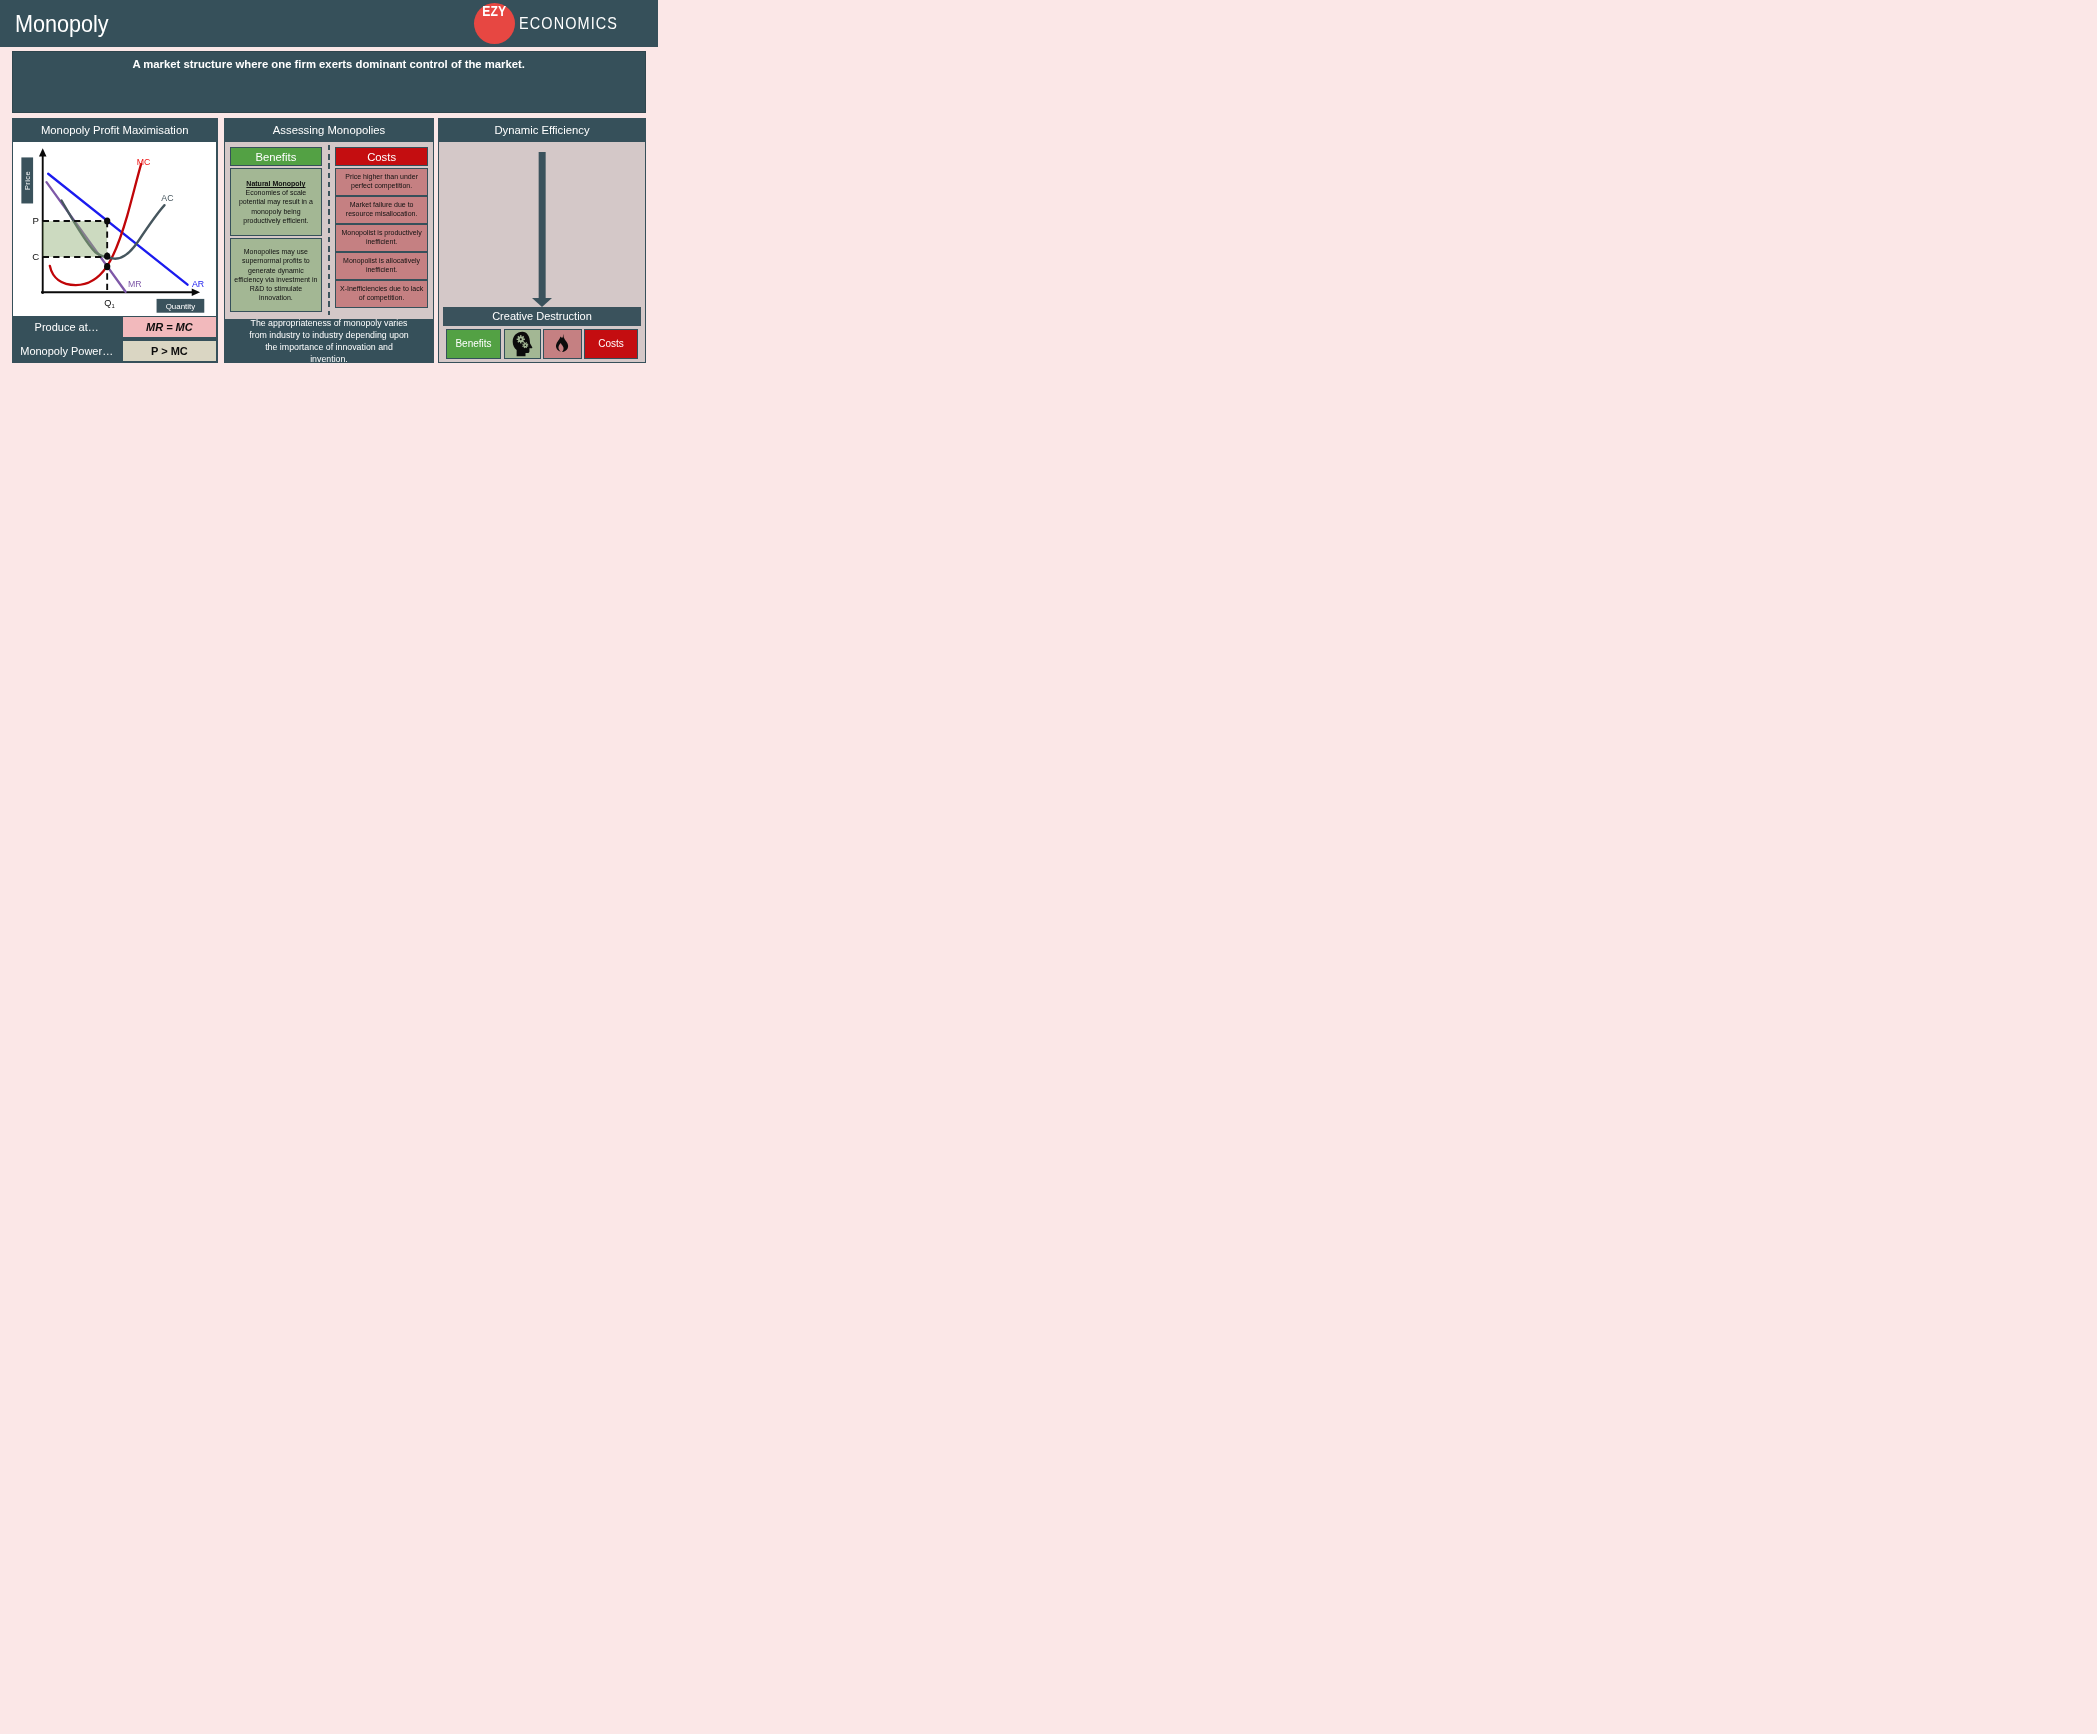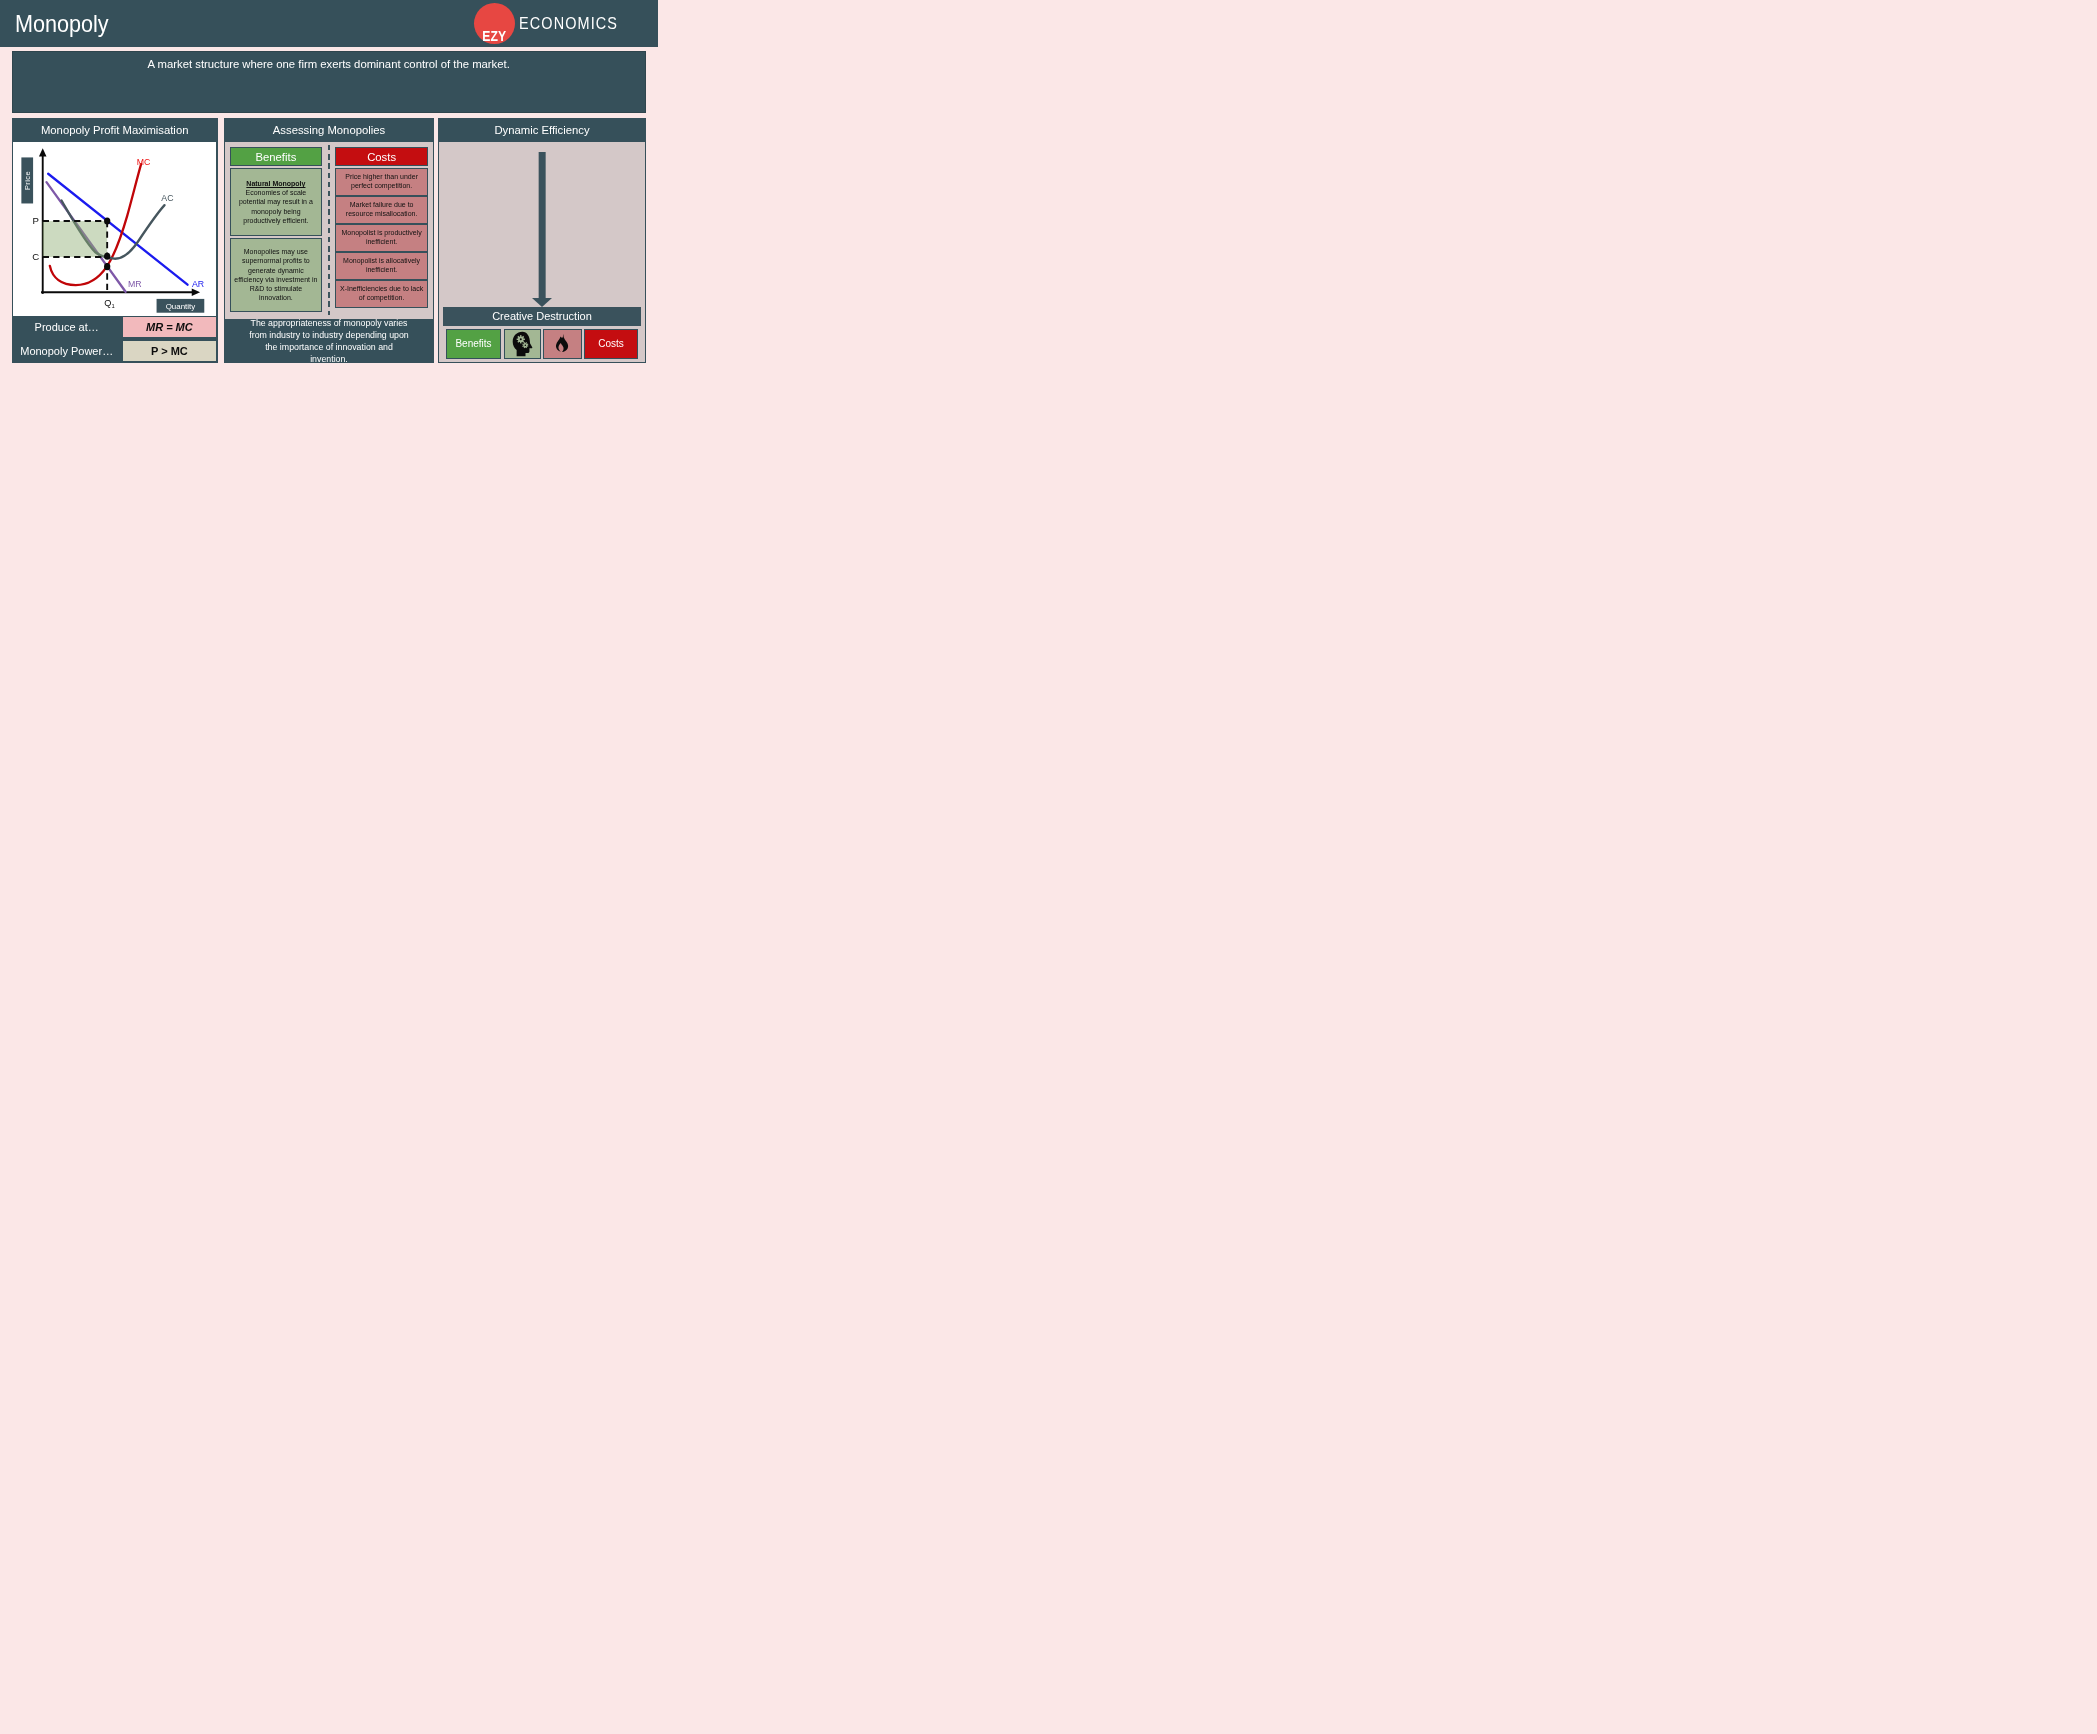--- a/index.html
+++ b/index.html
@@ -4,28 +4,28 @@
 <style>
   * { margin:0; padding:0; box-sizing:border-box; }
   html,body { width:658px; height:370px; }
   body { background:#fbe7e7; font-family:"Liberation Sans", sans-serif; position:relative; overflow:hidden; }
 
   
   .header { position:absolute; left:0; top:0; width:658px; height:47px; background:#36505a; }
   .app-title { position:absolute; left:15px; top:50%; transform:translateY(-50%) scaleX(.9); transform-origin:left center;
                color:#fff; font-size:24px; font-weight:400; letter-spacing:0; white-space:nowrap; }
   .logo { position:absolute; right:22.7px; top:3.4px; height:41px; display:flex; align-items:center; }
-  .logo-circle { width:41px; height:41px; border-radius:50%; background:#e74742; display:flex; align-items:flex-end; justify-content:center; }
+  .logo-circle { width:41px; height:41px; border-radius:50%; background:#e74742; display:flex; align-items:flex-start; justify-content:center; }
   .logo-ezy { color:#fff; font-size:14.3px; font-weight:bold; transform:scaleX(.85); letter-spacing:0.2px; }
   .logo-econ { color:#fff; font-size:17px; font-weight:400; letter-spacing:1.3px; margin-left:3.8px;
                transform:scaleX(.85); transform-origin:left center; white-space:nowrap; }
 
   
   .definition { position:absolute; left:11.7px; top:51px; width:634px; height:62px; background:#36505a; border:0.8px solid #2f454d; }
-  .definition-text { margin-top:5.5px; text-align:center; color:#fff; font-size:11.3px; }
+  .definition-text { margin-top:5.5px; text-align:center; color:#fff; font-size:11.3px;font-weight:bold; }
   .features-strip { position:absolute; left:3.4px; right:3.4px; bottom:3.4px; height:34px; background:#dad6c3; display:flex; gap:4.2px; padding:3.4px; }
   .feature-box { flex:1; background:#53a144; border:0.8px solid #35505a; color:#fff; font-size:8.8px; line-height:1.15;
                  display:flex; align-items:center; justify-content:center; text-align:center; padding:0 10px; }
 
   
   .panel { position:absolute; top:118px; height:245px; background:#36505a; }
   .panel-header { height:23.5px; display:flex; align-items:center; justify-content:center; color:#fff; font-size:11.3px; white-space:nowrap; }
 
   
   .panel-left { left:11.7px; width:206px; }

